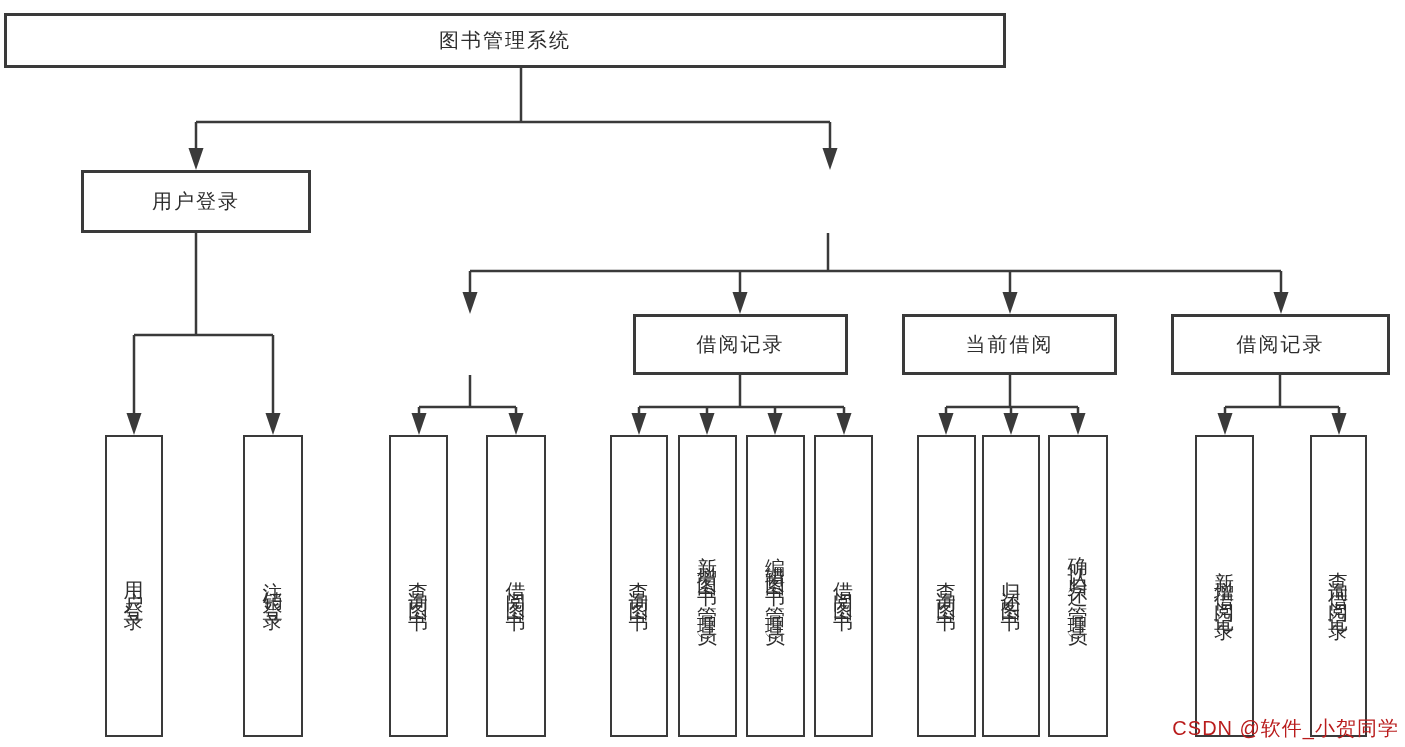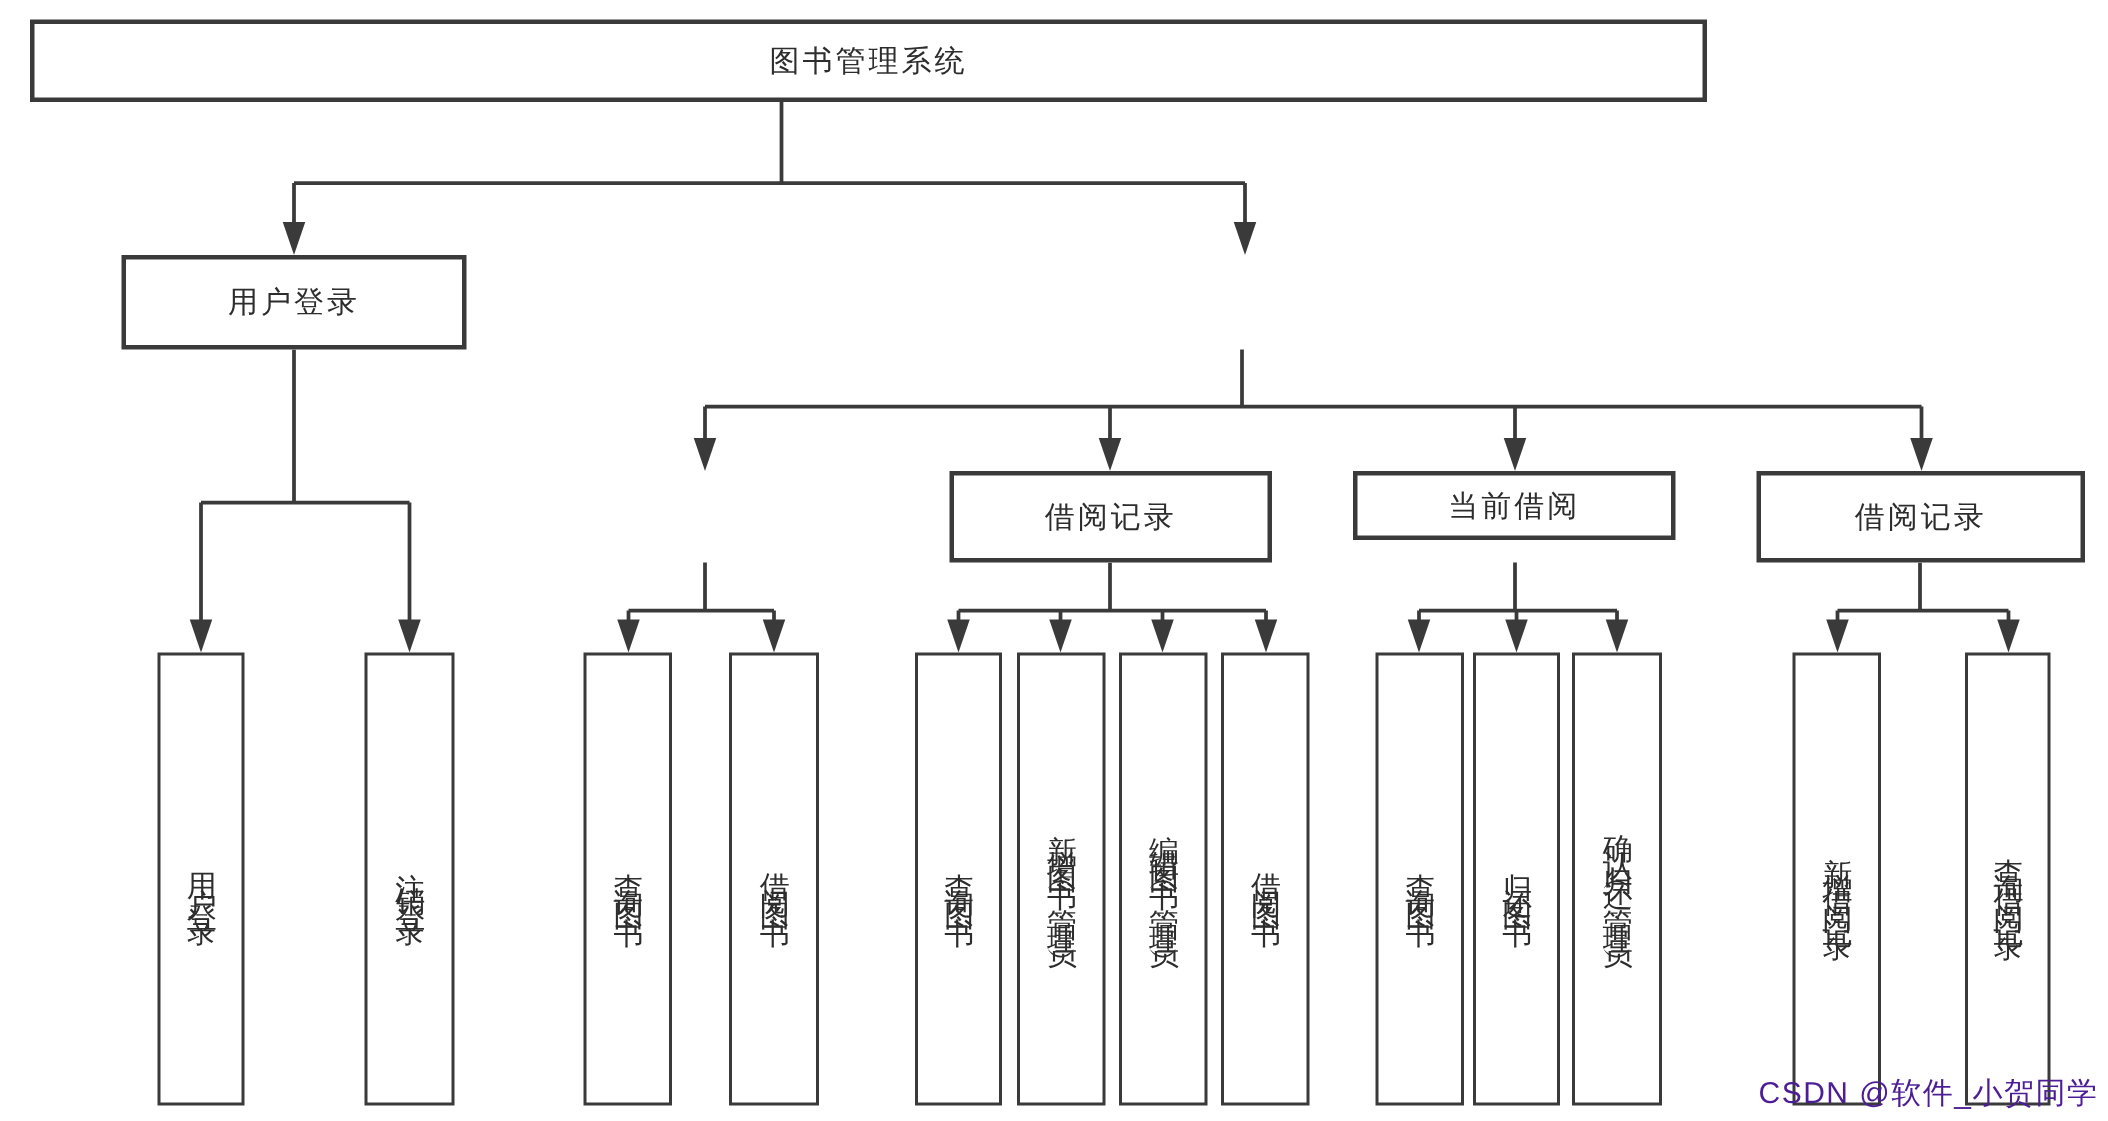--- a/index.html
+++ b/index.html
@@ -42,21 +42,21 @@
     writing-mode: vertical-rl;
     text-orientation: mixed;
     letter-spacing: 10px;
     line-height: 1;
   }
   .watermark {
     position: absolute;
     right: 6px;
     bottom: 5px;
     font-size: 20px;
-    color: #4c1d95;
+    color: #b91c1c;
     letter-spacing: 1px;
     white-space: nowrap;
     z-index: 5;
   }
 </style>
 </head>
 <body>
 
 <div id="canvas">
 
@@ -119,26 +119,26 @@
       <polygon points="767.5,413 782.5,413 775,435"></polygon>
       <polygon points="836.5,413 851.5,413 844,435"></polygon>
       <polygon points="938.5,413 953.5,413 946,435"></polygon>
       <polygon points="1003.5,413 1018.5,413 1011,435"></polygon>
       <polygon points="1070.5,413 1085.5,413 1078,435"></polygon>
       <polygon points="1217.5,413 1232.5,413 1225,435"></polygon>
       <polygon points="1331.5,413 1346.5,413 1339,435"></polygon>
     </g>
   </svg>
 
-  <div class="box hbox" style="left:20px; top:13px; width:1118px; height:55px;">图书管理系统</div>
+  <div class="box hbox" style="left:4px; top:13px; width:1002px; height:55px;">图书管理系统</div>
 
   <div class="box hbox" style="left:81px; top:170px; width:230px; height:63px;">用户登录</div>
 
   <div class="box hbox" style="left:633px; top:314px; width:215px; height:61px;">借阅记录</div>
-  <div class="box hbox" style="left:902px; top:314px; width:215px; height:46px;">当前借阅</div>
+  <div class="box hbox" style="left:902px; top:314px; width:215px; height:61px;">当前借阅</div>
   <div class="box hbox" style="left:1171px; top:314px; width:219px; height:61px;">借阅记录</div>
 
   <div class="box vbox" style="left:105px; top:435px; width:58px; height:302px;">用户登录</div>
   <div class="box vbox" style="left:243px; top:435px; width:60px; height:302px;">注销登录</div>
 
   <div class="box vbox" style="left:389px; top:435px; width:59px; height:302px;">查询图书</div>
   <div class="box vbox" style="left:486px; top:435px; width:60px; height:302px;">借阅图书</div>
 
   <div class="box vbox" style="left:610px; top:435px; width:58px; height:302px;">查询图书</div>
   <div class="box vbox" style="left:678px; top:435px; width:59px; height:302px;">新增图书（管理员）</div>

